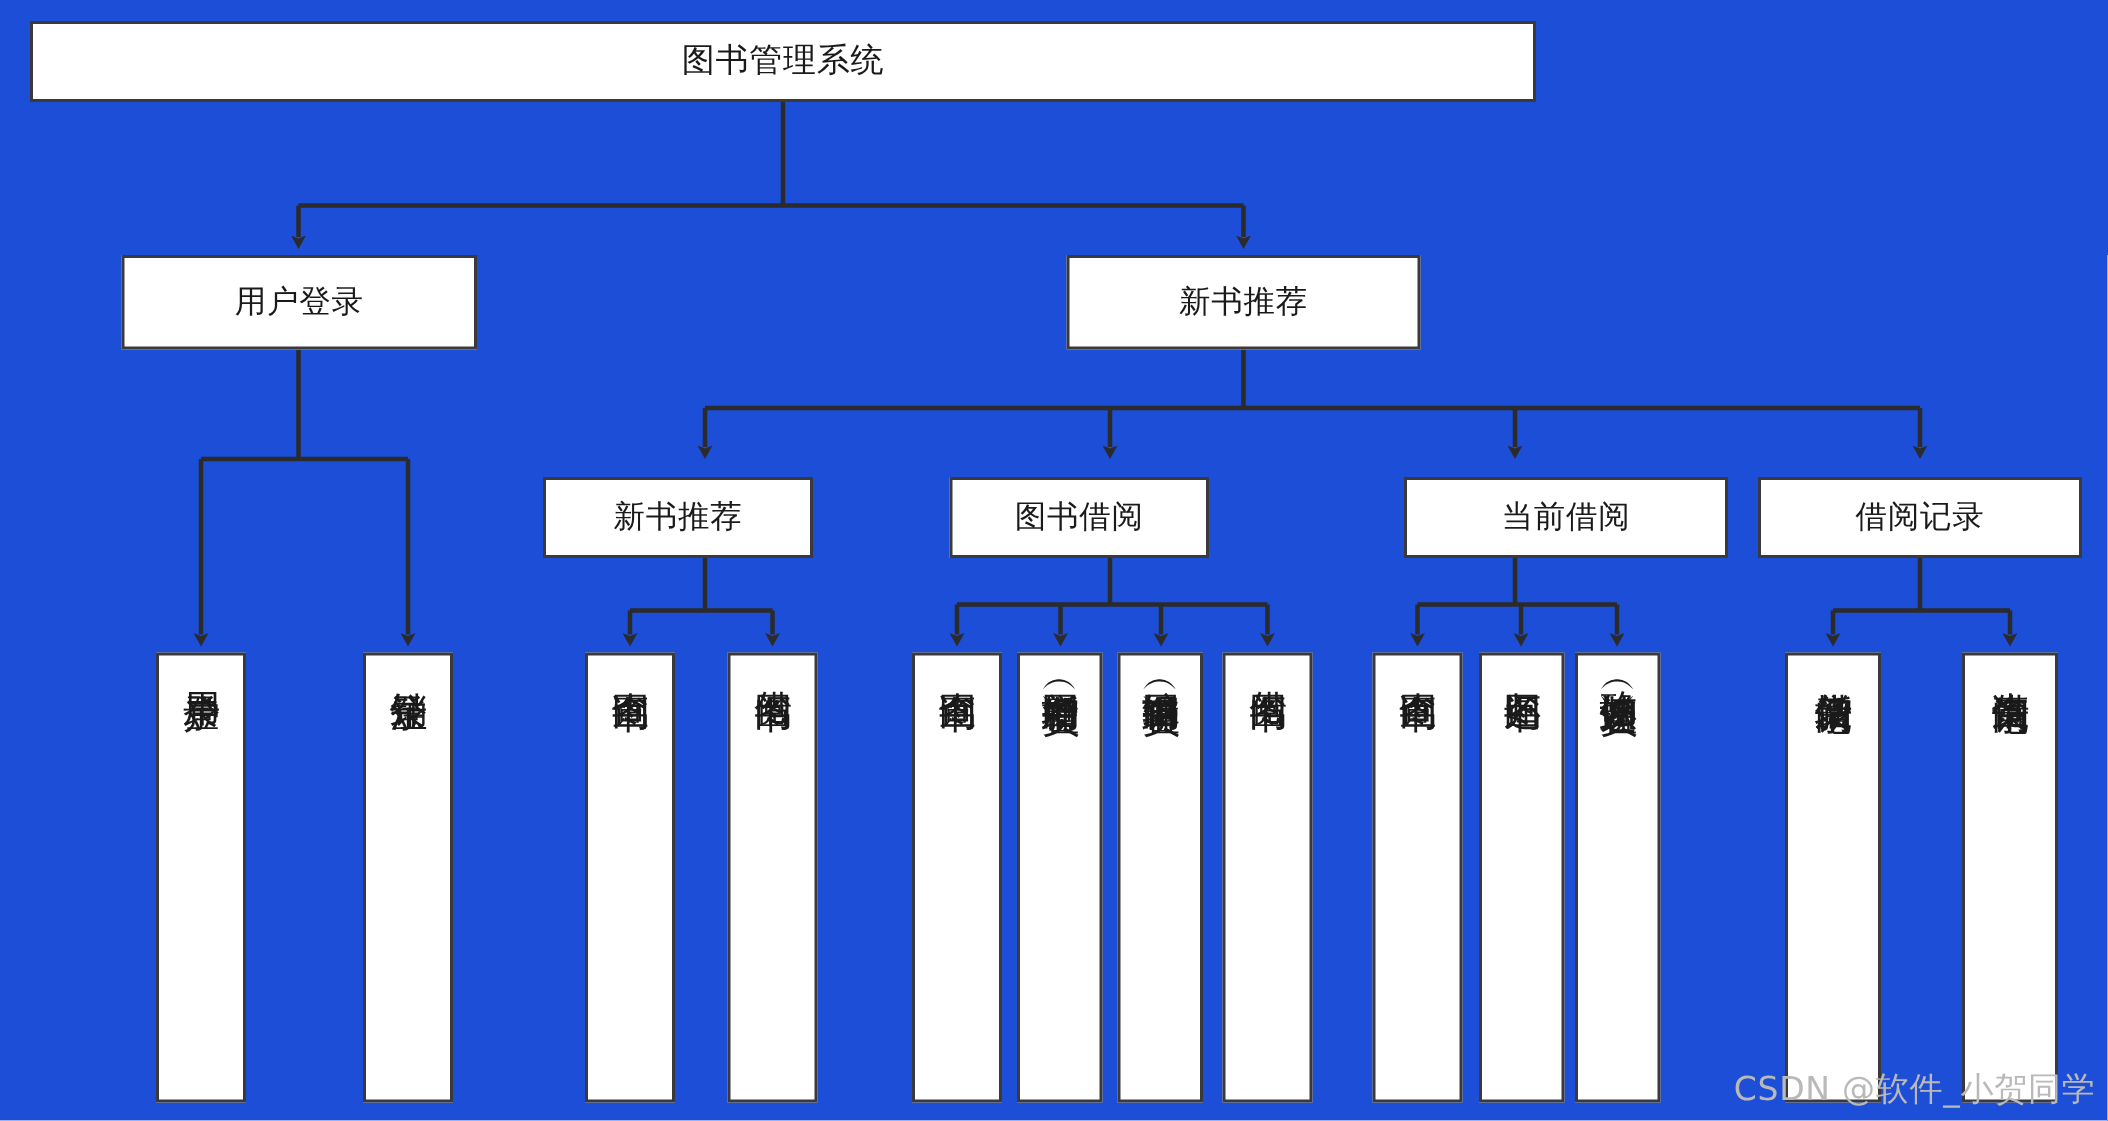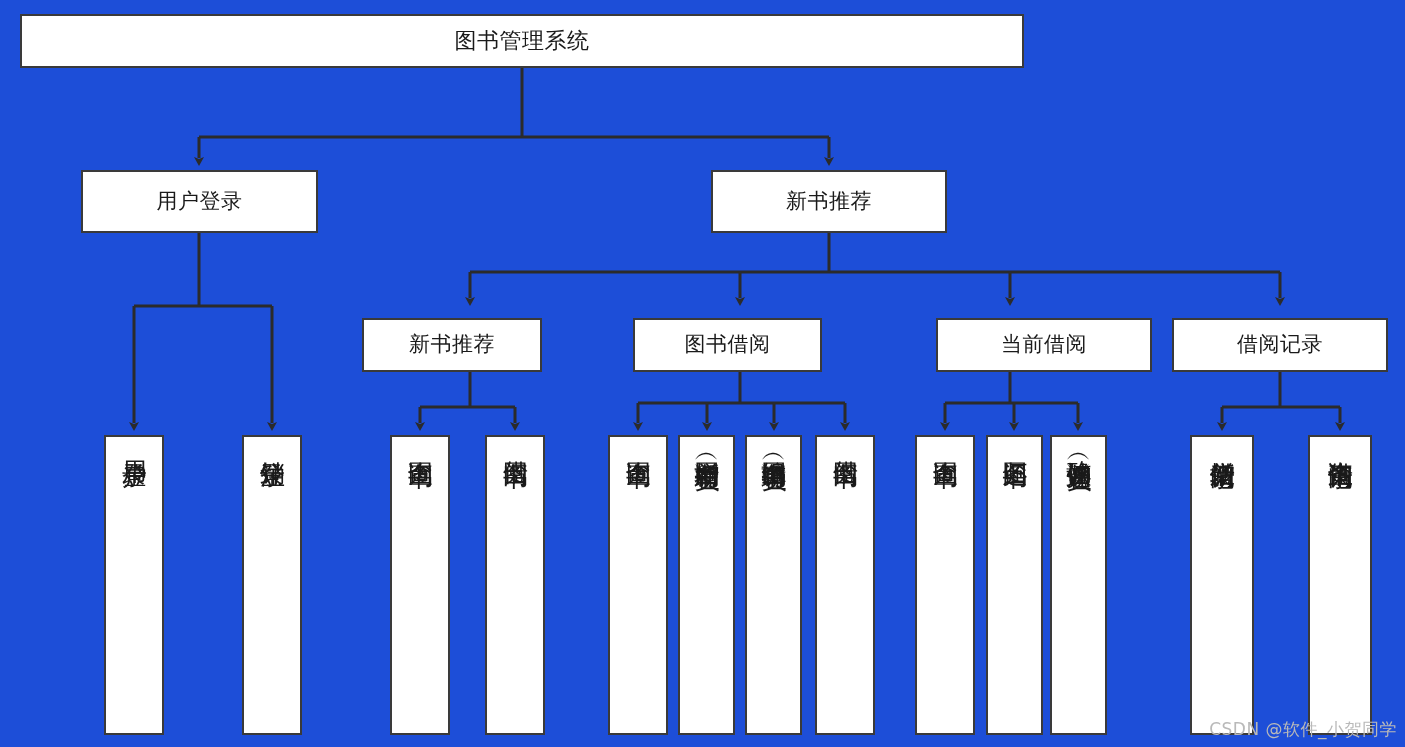--- a/index.html
+++ b/index.html
@@ -58,21 +58,21 @@
     font-size: 25px;
     line-height: 1.04;
     letter-spacing: 1px;
     margin: 0 auto;
     max-height: 285px;
   }
   .watermark {
     position: absolute;
     right: 8px;
     bottom: 6px;
-    font-size: 17px;
+    font-size: 22px;
     color: #b9b9b9;
     white-space: nowrap;
     letter-spacing: 0.5px;
     pointer-events: none;
   }
 </style>
 </head>
 <body>
 
 <div id="canvas">
@@ -135,21 +135,21 @@
   <div class="node-box horiz" style="left:81px; top:170px; width:237px; height:63px;">
     <span class="node-label">用户登录</span>
   </div>
   <div class="node-box horiz" style="left:711px; top:170px; width:236px; height:63px;">
     <span class="node-label">新书推荐</span>
   </div>
 
   <div class="node-box horiz" style="left:362px; top:318px; width:180px; height:54px;">
     <span class="node-label">新书推荐</span>
   </div>
-  <div class="node-box horiz" style="left:633px; top:318px; width:189px; height:54px;">
+  <div class="node-box horiz" style="left:633px; top:318px; width:173px; height:54px;">
     <span class="node-label">图书借阅</span>
   </div>
   <div class="node-box horiz" style="left:936px; top:318px; width:216px; height:54px;">
     <span class="node-label">当前借阅</span>
   </div>
   <div class="node-box horiz" style="left:1172px; top:318px; width:216px; height:54px;">
     <span class="node-label">借阅记录</span>
   </div>
 
   <div class="node-box vert" style="left:104px; top:435px; width:60px; height:300px;">

